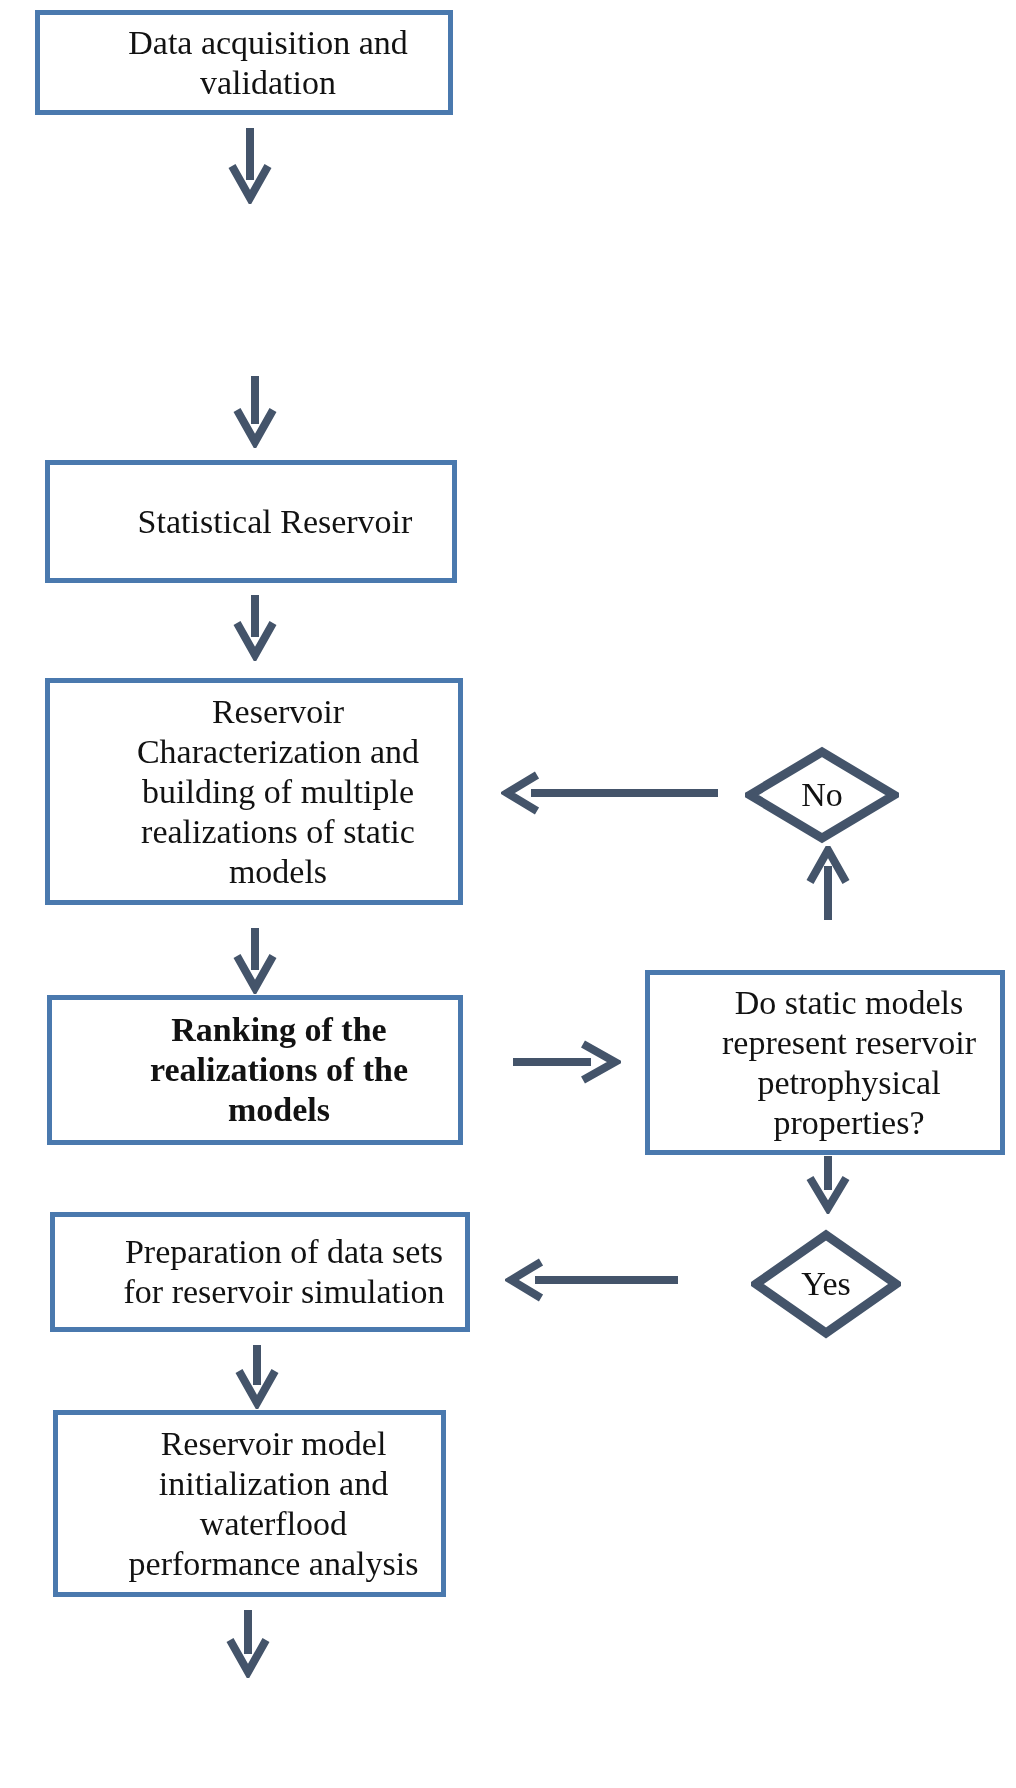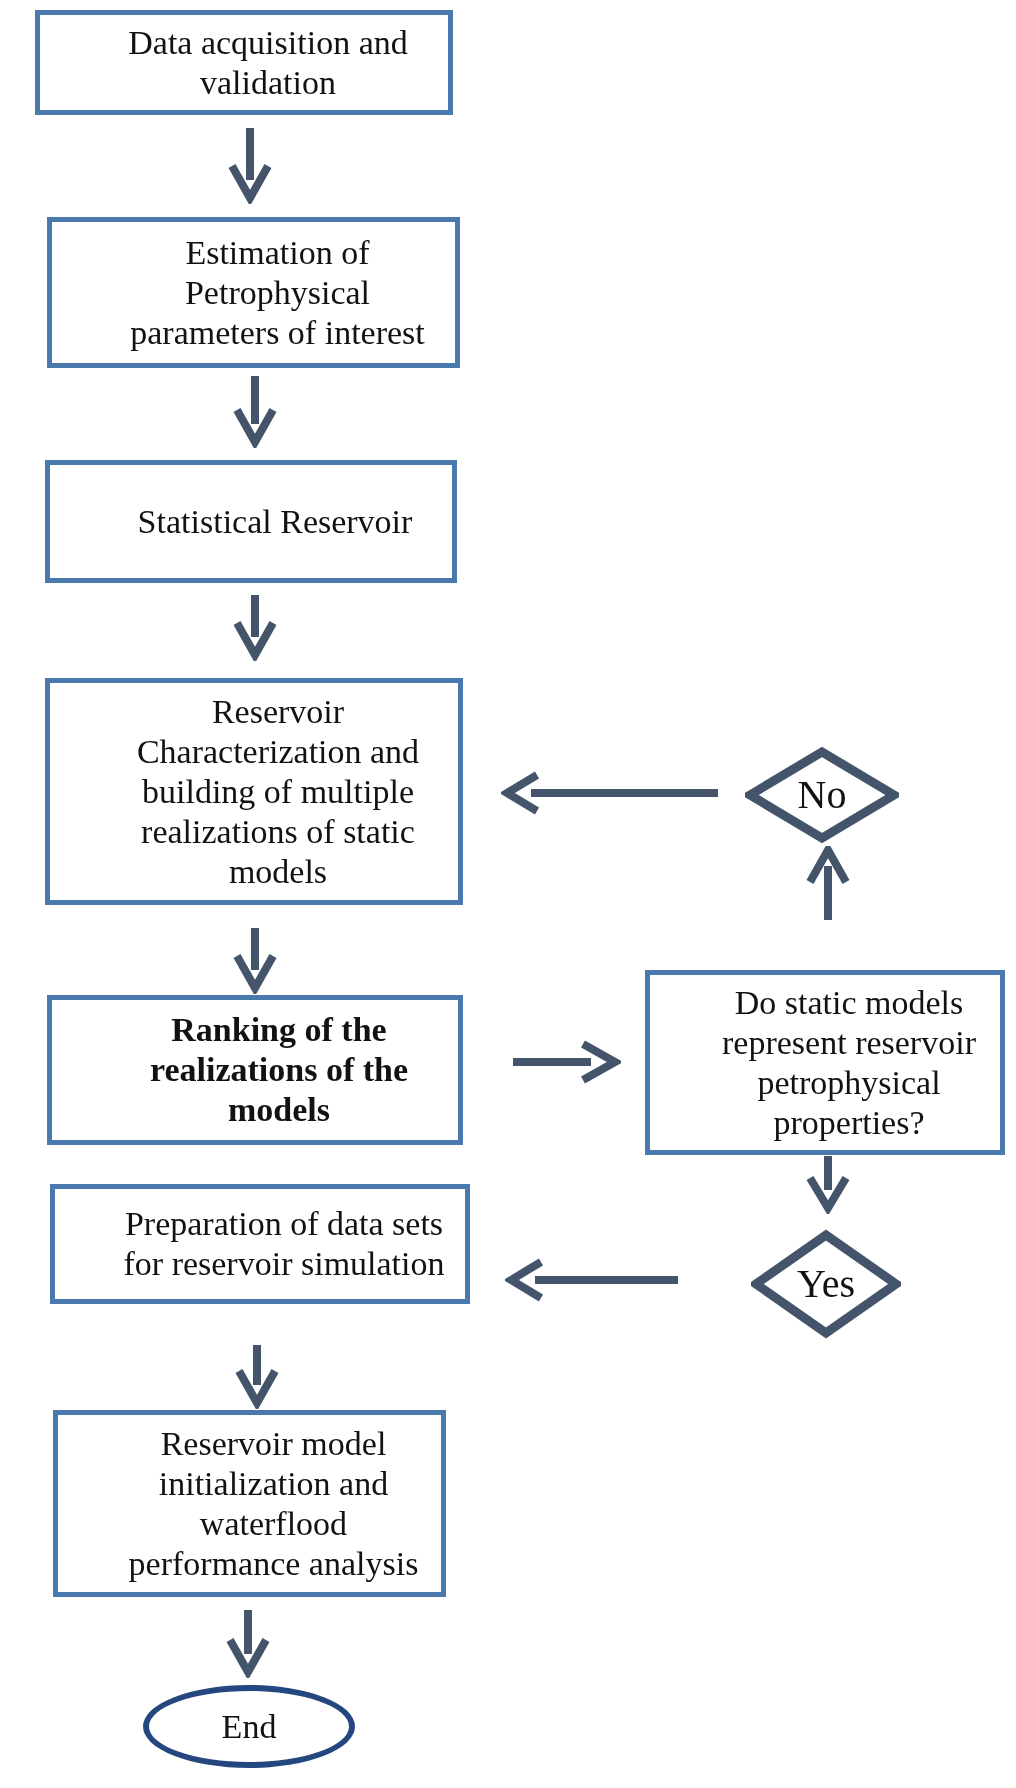--- a/index.html
+++ b/index.html
@@ -25,21 +25,21 @@
   }
   .node .label{white-space:pre-line;}
   .box{border:5px solid var(--box_border,#4A79AE);padding-left:48px;}
   .ellipse{border:6px solid var(--ellipse_border,#24477F);border-radius:50%;}
   .diamond{position:absolute;box-sizing:border-box;background:transparent;}
   .diamond svg{position:absolute;left:0;top:0;}
   .diamond polygon{fill:#ffffff;stroke:var(--diamond_border,#44546A);stroke-width:9;stroke-linejoin:miter;}
   .diamond .label{
     position:absolute;left:0;top:0;right:0;bottom:0;
     display:flex;align-items:center;justify-content:center;
-    font-size:40px;line-height:40px;
+    font-size:34px;line-height:40px;
   }
   .arrow{position:absolute;}
   .arrow line,.arrow polyline{
     stroke:var(--arrow,#44546A);
     stroke-width:8;
     fill:none;
     stroke-linecap:butt;
     stroke-linejoin:miter;
   }
 </style>
@@ -51,25 +51,20 @@
   <div class="node box" style="left:35px;top:10px;width:418px;height:105px;">
     <span class="label">Data acquisition and
 validation</span>
   </div>
 
   <svg class="arrow" style="left:228px;top:126px;" width="44" height="78" viewBox="0 0 44 78">
     <line x1="22" y1="2" x2="22" y2="54"></line>
       <polyline points="4,40 22,72 40,40"></polyline>
   </svg>
 
-  <div class="node box" style="left:47px;top:217px;width:413px;height:151px;">
-    <span class="label">Estimation of
-Petrophysical
-parameters of interest</span>
-  </div>
 
   <svg class="arrow" style="left:233px;top:374px;" width="44" height="74" viewBox="0 0 44 74">
     <line x1="22" y1="2" x2="22" y2="50"></line>
       <polyline points="4,36 22,68 40,36"></polyline>
   </svg>
 
   <div class="node box" style="left:45px;top:460px;width:412px;height:123px;">
     <span class="label">Statistical Reservoir</span>
   </div>
 
@@ -90,21 +85,21 @@
     <line x1="22" y1="2" x2="22" y2="44"></line>
       <polyline points="4,30 22,62 40,30"></polyline>
   </svg>
 
   <div class="node box" style="left:47px;top:995px;width:416px;height:150px;font-weight:bold;">
     <span class="label">Ranking of the
 realizations of the
 models</span>
   </div>
 
-  <div class="node box" style="left:50px;top:1184px;width:420px;height:120px;">
+  <div class="node box" style="left:50px;top:1212px;width:420px;height:120px;">
     <span class="label">Preparation of data sets
 for reservoir simulation</span>
   </div>
 
   <svg class="arrow" style="left:235px;top:1343px;" width="44" height="66" viewBox="0 0 44 66">
     <line x1="22" y1="2" x2="22" y2="42"></line>
       <polyline points="4,28 22,60 40,28"></polyline>
   </svg>
 
   <div class="node box" style="left:53px;top:1410px;width:393px;height:187px;">
@@ -112,23 +107,20 @@
 initialization and
 waterflood
 performance analysis</span>
   </div>
 
   <svg class="arrow" style="left:226px;top:1608px;" width="44" height="70" viewBox="0 0 44 70">
     <line x1="22" y1="2" x2="22" y2="46"></line>
       <polyline points="4,32 22,64 40,32"></polyline>
   </svg>
 
-  <div class="node ellipse" style="left:143px;top:1685px;width:212px;height:83px;">
-    <span class="label">End</span>
-  </div>
 
   <div class="diamond" style="left:745px;top:746px;width:154px;height:98px;">
     <svg width="154" height="98" viewBox="0 0 154 98">
       <polygon points="5,49 77,6 149,49 77,92"></polygon>
     </svg>
     <span class="label">No</span>
   </div>
 
   <svg class="arrow" style="left:501px;top:771px;" width="219" height="44" viewBox="0 0 219 44">
     <line x1="30" y1="22" x2="217" y2="22"></line>

